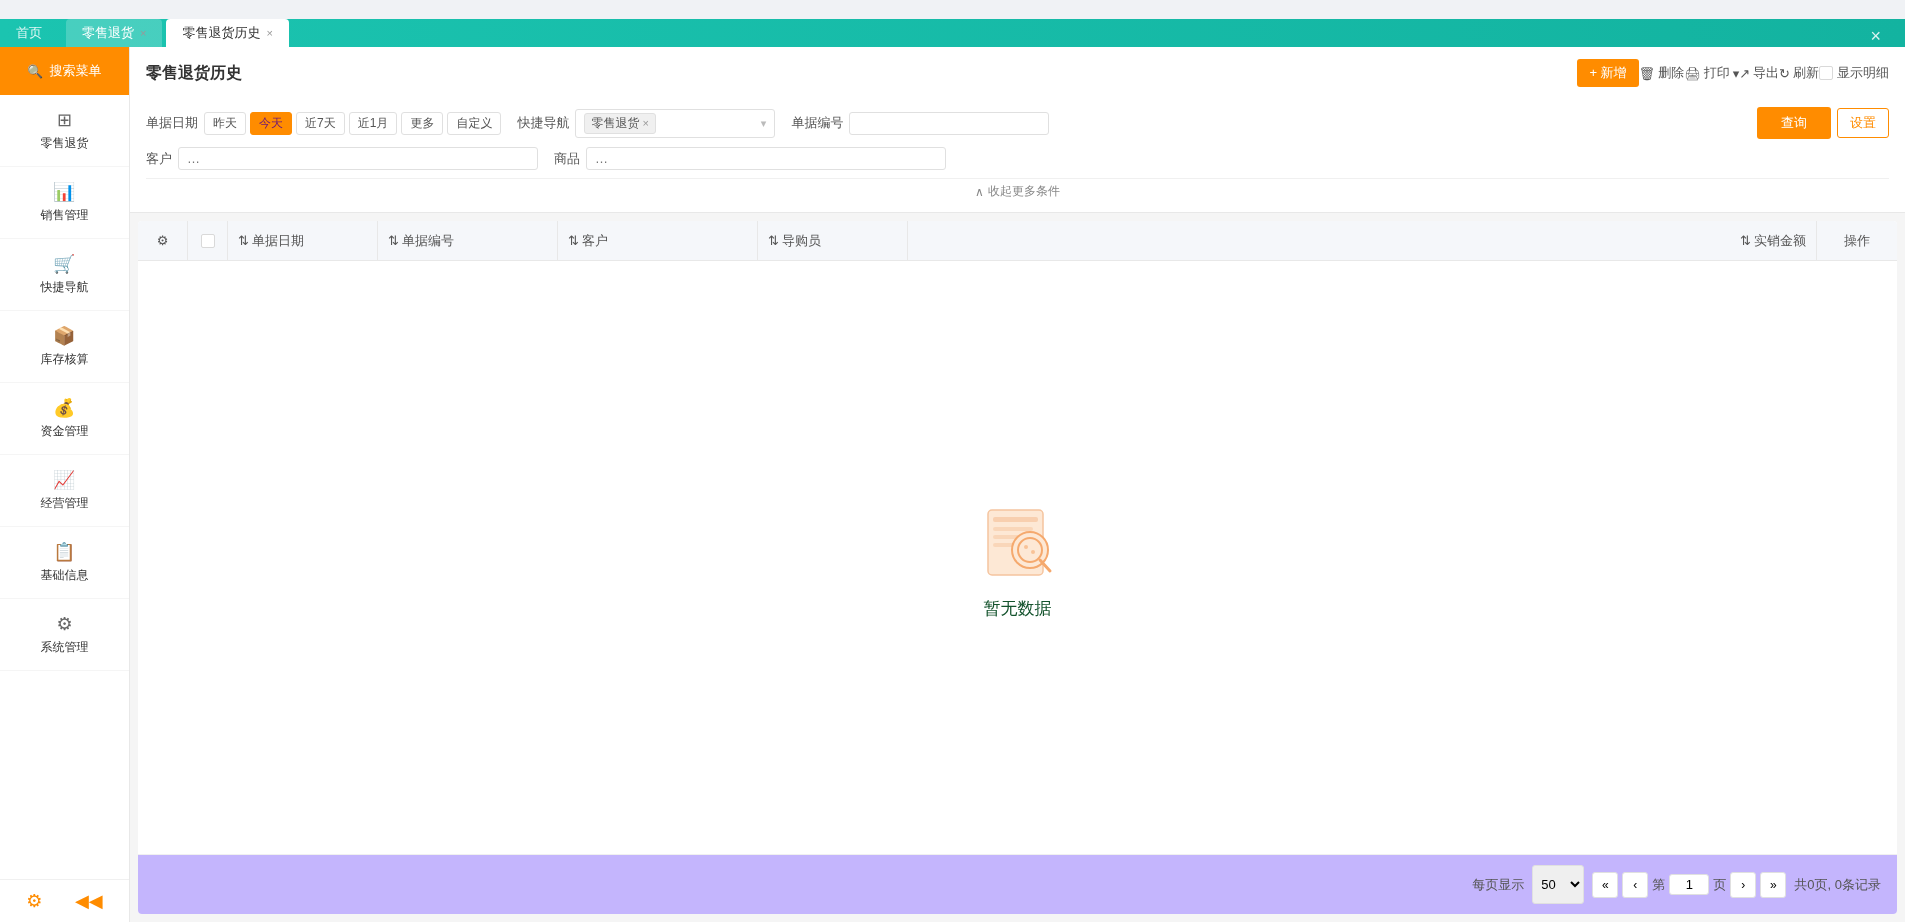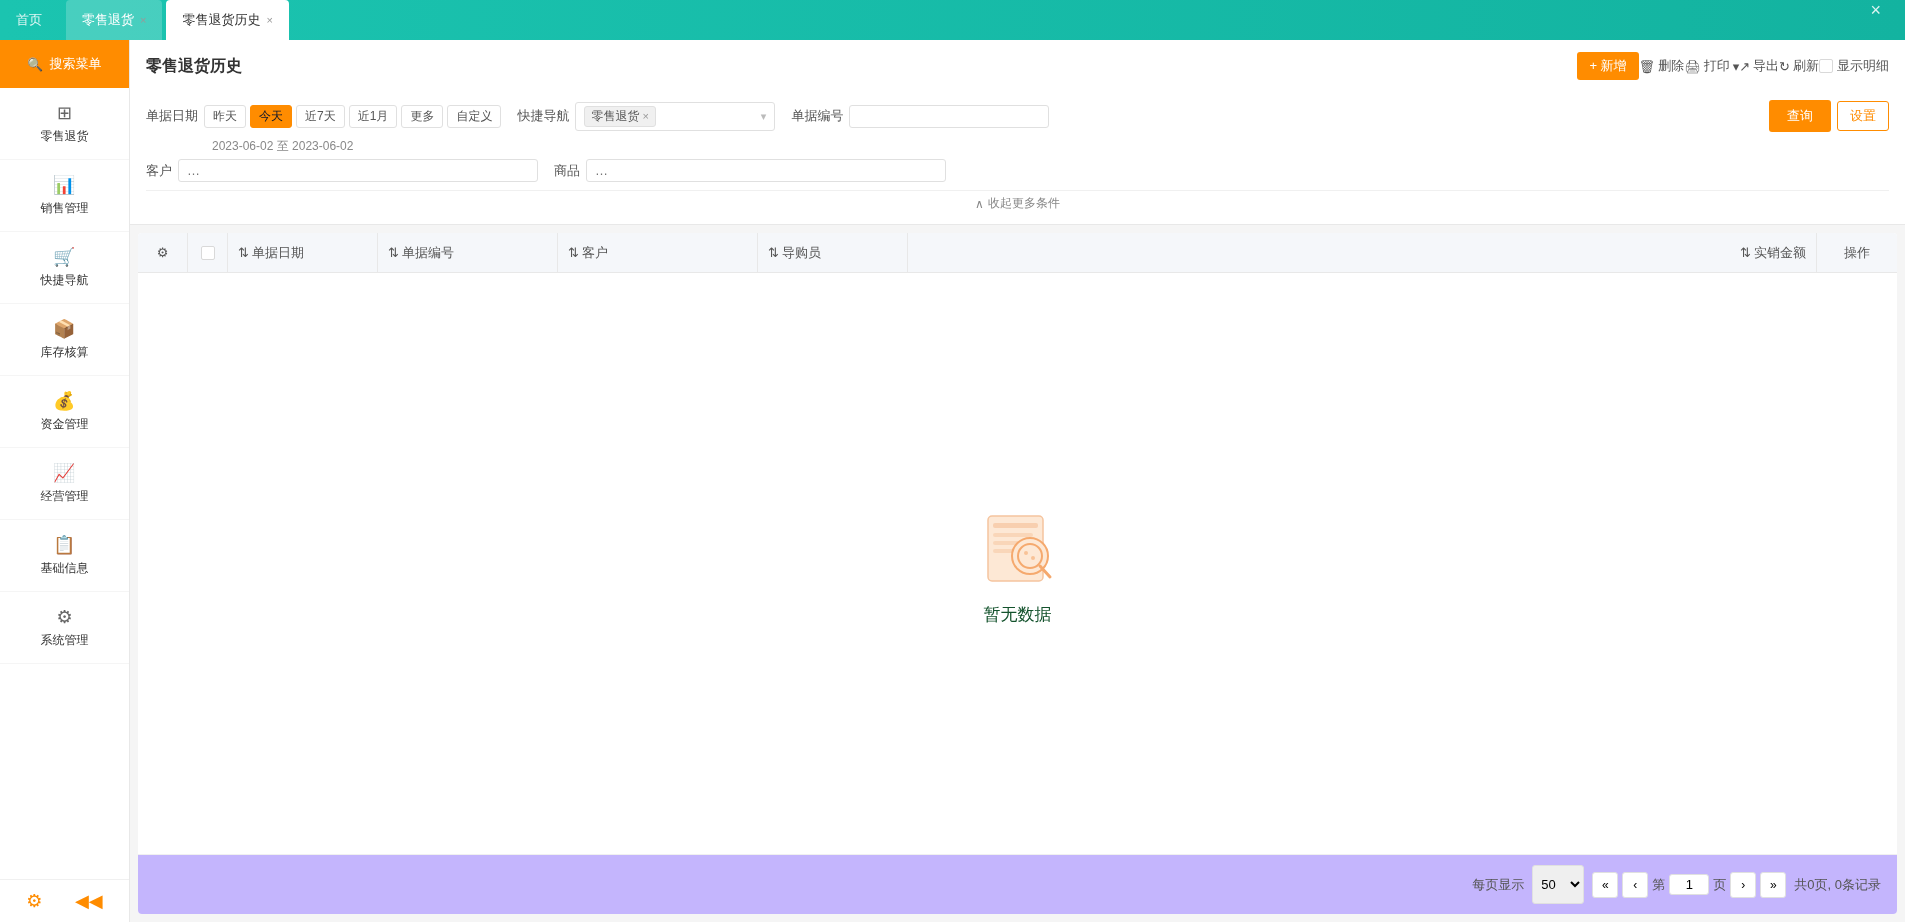--- a/index.html
+++ b/index.html
@@ -1,25 +1,26 @@
 <!DOCTYPE html>
 <html><head>
   <meta charset="utf-8">
   <style>
     * { box-sizing: border-box; margin: 0; padding: 0; font-family: 'Microsoft YaHei', '微软雅黑', sans-serif; }
     body { width: 1905px; height: 922px; overflow: hidden; display: flex; flex-direction: column; background: #f0f2f5; }
 
     
     .top-bar {
-      height: 40px;
+      height: 28px;
       background: linear-gradient(90deg, #1bc4b0, #13b3a0);
       display: flex;
-      align-items: flex-start;
+      align-items: flex-end;
       padding: 0 0 0 0;
       flex-shrink: 0;
+      margin-top: 19px;
     }
     .top-bar-tabs {
       display: flex;
       align-items: center;
       flex: 1;
       height: 100%;
     }
     .tab-item {
       height: 100%;
       padding: 0 16px;
@@ -160,21 +161,21 @@
       border: none;
       padding: 5px 12px;
       border-radius: 3px;
       cursor: pointer;
       font-size: 13px;
     }
     .btn-query {
       background: #ff8c00;
       color: #fff;
       border: none;
-      padding: 6px 18px;
+      padding: 6px 24px;
       border-radius: 3px;
       cursor: pointer;
       font-size: 13px;
       height: 32px;
     }
     .btn-setting {
       background: #fff;
       color: #ff8c00;
       border: 1px solid #ff8c00;
       padding: 5px 12px;
@@ -230,21 +231,21 @@
       padding: 2px 8px;
       border: 1px solid #e0e0e0;
       background: #fff;
       border-radius: 3px;
       cursor: pointer;
       font-size: 12px;
       color: #555;
     }
     .date-btn.active {
       background: #ff8c00;
-      color: #0f172a;
+      color: #701a75;
       border-color: #ff8c00;
     }
     .date-range {
       font-size: 12px;
       color: #888;
     }
     .filter-select {
       display: flex;
       align-items: center;
       border: 1px solid #e0e0e0;
@@ -541,23 +542,20 @@
             <span class="filter-label">单据编号</span>
             <input class="filter-input" type="text" style="">
           </div>
 
           <div style="margin-left:auto; display:flex; gap:6px; align-items:center;">
             <button class="btn-query">查询</button>
             <button class="btn-setting">设置</button>
           </div>
         </div>
 
-        <div style="margin-left: 66px; margin-top: -4px; margin-bottom: 4px;">
-          <span class="date-range">2023-06-02 至 2023-06-02</span>
-        </div>
         <div class="filter-row">
 
           <div class="filter-item">
             <span class="filter-label">客户</span>
             <input class="filter-input-wide" type="text" placeholder="…" style="">
           </div>
 
           <div class="filter-item">
             <span class="filter-label">商品</span>
             <input class="filter-input-wide" type="text" placeholder="…" style="">

